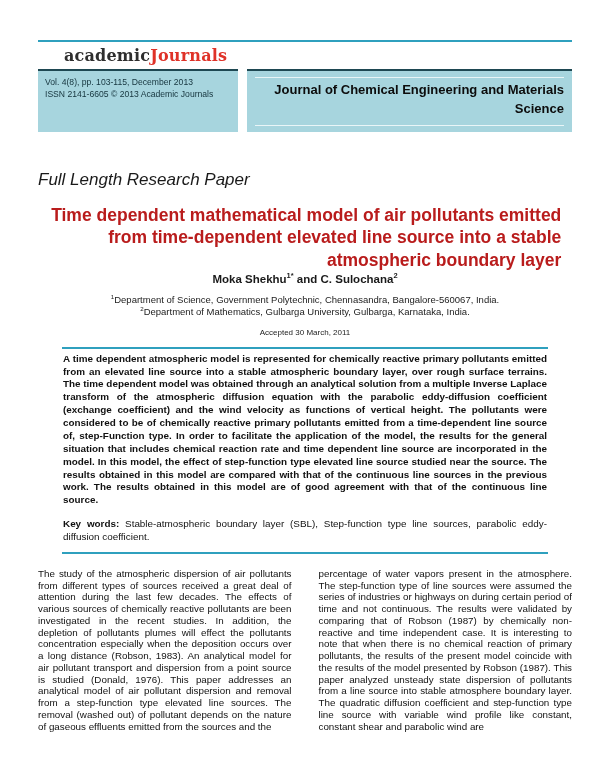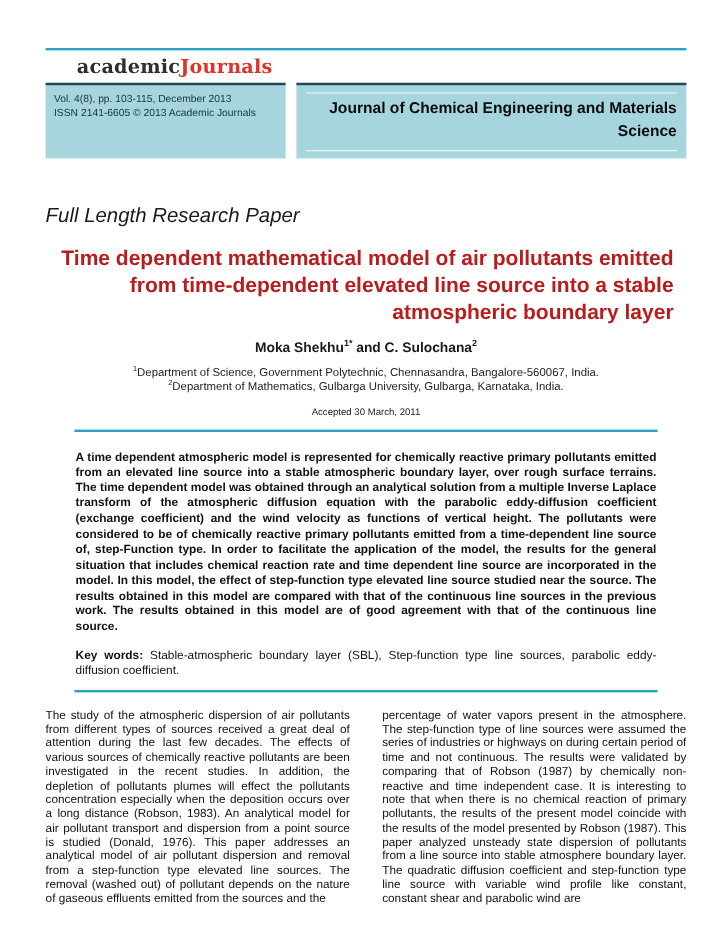--- a/index.html
+++ b/index.html
@@ -35,31 +35,31 @@
     padding:3px 0 6px 0;
     font-weight:bold;font-size:13px;line-height:1.45;text-align:right;color:#0c0c0c;
   }
 
   
   .article-type{margin-top:38px;font-style:italic;font-size:17px;}
   .paper-title{
     margin:14px auto 0 auto;width:96%;text-align:right;
     font-weight:bold;font-size:17.5px;line-height:1.3;color:#b91c1c;
   }
-  .authors{margin-top:12px;text-align:center;font-weight:bold;font-size:11.5px;}
+  .authors{margin-top:1px;text-align:center;font-weight:bold;font-size:11.5px;}
   sup{font-size:65%;line-height:0;}
   .affiliations{margin-top:9px;text-align:center;font-size:9.5px;line-height:1.3;color:#222;}
   .accepted{margin-top:9px;text-align:center;font-size:8px;color:#222;}
 
   
   .abstract-box{
     width:484px;margin:10px auto 12px auto;
     border-top:2.5px solid var(--accent-teal,#2fa0be);
     border-bottom:2.5px solid var(--accent-teal,#2fa0be);
-    padding:16px 1px 8px 1px;
+    padding:4px 1px 8px 1px;
   }
   .abstract-text{
     font-weight:bold;font-size:9.9px;line-height:1.3;text-align:justify;margin:0;color:#111;
   }
   .keywords{font-size:9.9px;line-height:1.3;text-align:justify;margin:11px 0 0 0;color:#111;}
   .keywords .kw-label{font-weight:bold;}
 
   
   .intro-heading{margin-top:26px;font-weight:bold;font-size:10.5px;letter-spacing:.3px;}
   .columns{display:flex;gap:27px;margin-top:14px;}

